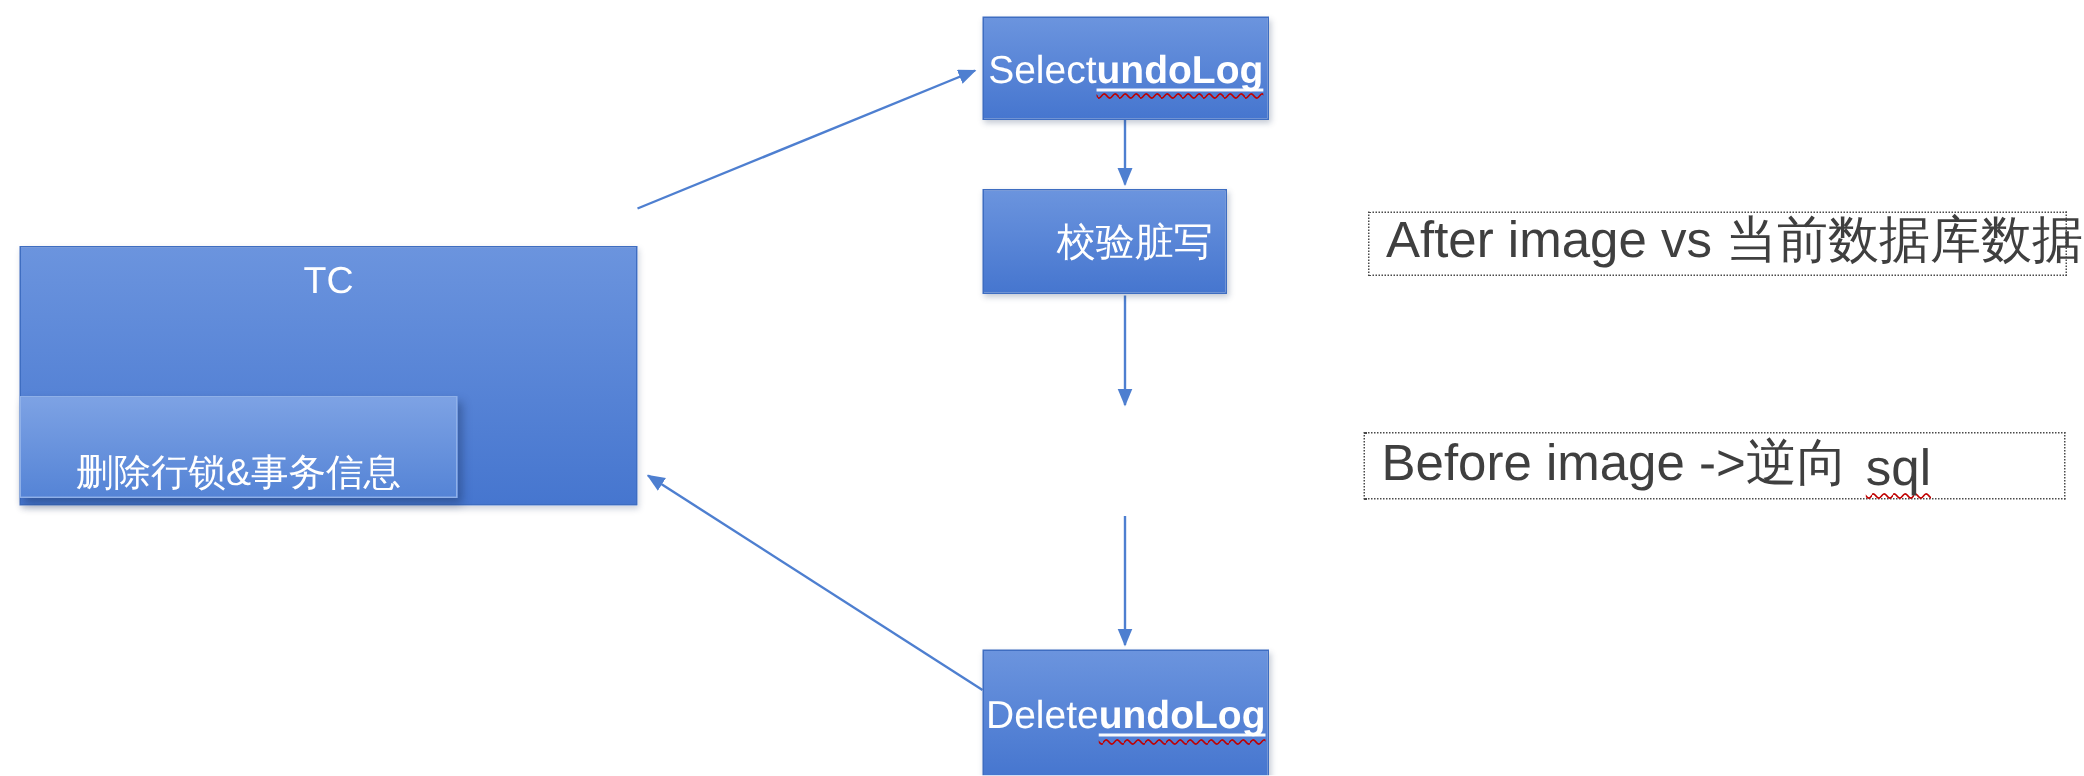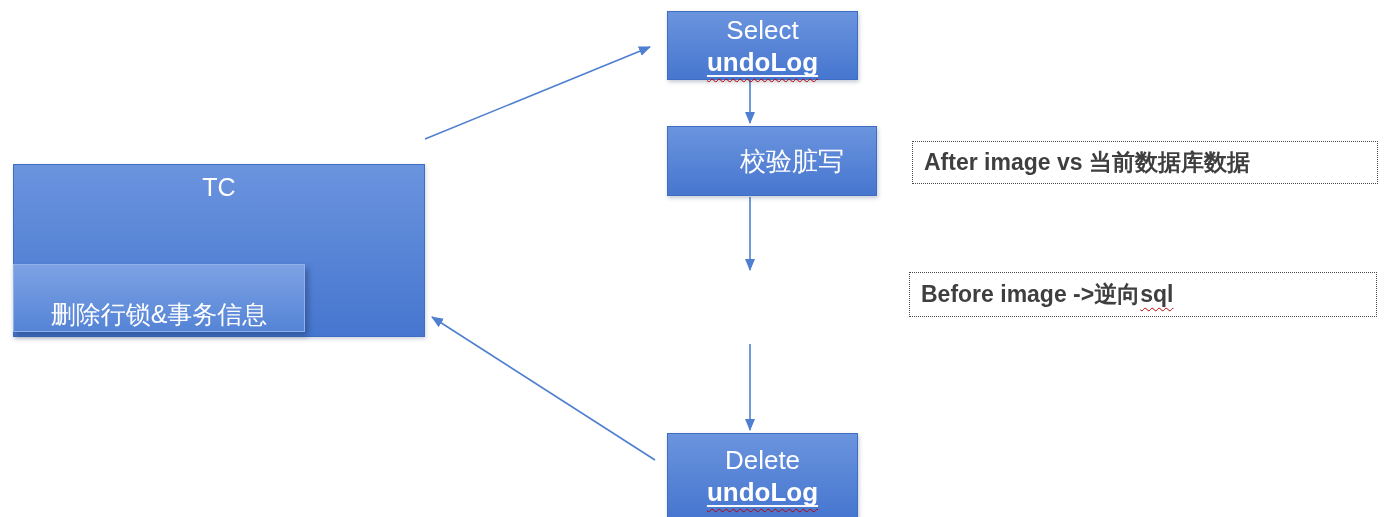--- a/index.html
+++ b/index.html
@@ -30,25 +30,24 @@
     pointer-events:none;
   }
   .connectors line{stroke:var(--connector);stroke-width:1.6;}
   .connectors .arrowhead{fill:var(--connector);}
 
   .node{
     position:absolute;
     background:linear-gradient(180deg,var(--node-fill-top) 0%,var(--node-fill-bottom) 100%);
     border:1px solid var(--node-border);
     color:var(--node-text);
-    display:flex;flex-direction:column;align-items:center;justify-content:center;
+    display:flex;flex-direction:row;align-items:center;justify-content:center;
     font-size:26px;font-weight:300;line-height:32px;
     box-shadow:1px 2px 4px rgba(40,60,100,0.28);
     text-align:center;
-    margin-left:12px;
   }
   .tc-box{
     left:13px;top:140px;width:412px;height:173px;
     background:linear-gradient(180deg,var(--node-fill-top) 0%,var(--node-fill-bottom) 100%);
     border:1px solid var(--node-border);
     position:absolute;
     box-shadow:1px 2px 4px rgba(40,60,100,0.22);
     margin-top:24px;
   }
   .tc-title{
@@ -58,21 +57,21 @@
   }
   .tc-inner{
     position:absolute;left:-1px;top:99px;width:292px;height:68px;
     background:linear-gradient(180deg,var(--inner-fill-top) 0%,var(--inner-fill-bottom) 100%);
     border:1px solid var(--inner-border);
     box-shadow:3px 4px 6px rgba(20,40,80,0.40);
     display:flex;align-items:flex-end;justify-content:center;
     color:var(--node-text);font-size:25px;font-weight:300;
   }
   .step-select{left:655px;top:11px;width:191px;height:69px;}
-  .step-verify{left:655px;top:126px;width:210px;height:70px;padding-left:40px;}
+  .step-verify{left:655px;top:126px;width:163px;height:70px;padding-left:40px;}
   .step-rollback{left:655px;top:273px;width:191px;height:70px;}
   .step-delete{left:655px;top:433px;width:191px;height:86px;}
 
   .u-underline{
     text-decoration:underline solid rgba(255,255,255,0.95);
     text-decoration-thickness:1.5px;
     text-underline-offset:4px;
     font-weight:bold;
   }
   .squiggle-on-blue{
@@ -84,28 +83,28 @@
   .squiggle-dark{
     text-decoration:underline wavy var(--spellcheck-red);
     text-decoration-thickness:1px;
     text-underline-offset:5px;
     text-decoration-skip-ink:none;
   }
   .note{
     position:absolute;
     border:1px dotted var(--note-border);
     color:var(--note-text);
-    font-size:23px;font-weight:700;
-    display:flex;align-items:center;
+    font-size:34px;font-weight:400;
+    display:flex;align-items:flex-end;
     padding-left:11px;
     background:transparent;
     white-space:nowrap;
   }
   .note-after{left:912px;top:141px;width:466px;height:43px;}
-  .note-before{left:909px;top:272px;width:468px;height:45px;}
+  .note-before{left:909px;top:288px;width:468px;height:45px;gap:12px;}
 </style>
 </head>
 <body>
 
 <div class="canvas">
 
   <svg class="connectors" viewBox="0 0 1389 517">
     <defs>
       <marker id="arrow" markerUnits="userSpaceOnUse" markerWidth="14" markerHeight="12" refX="11" refY="5" orient="auto">
         <path class="arrowhead" d="M0,0 L12,5 L0,10 z"></path>

